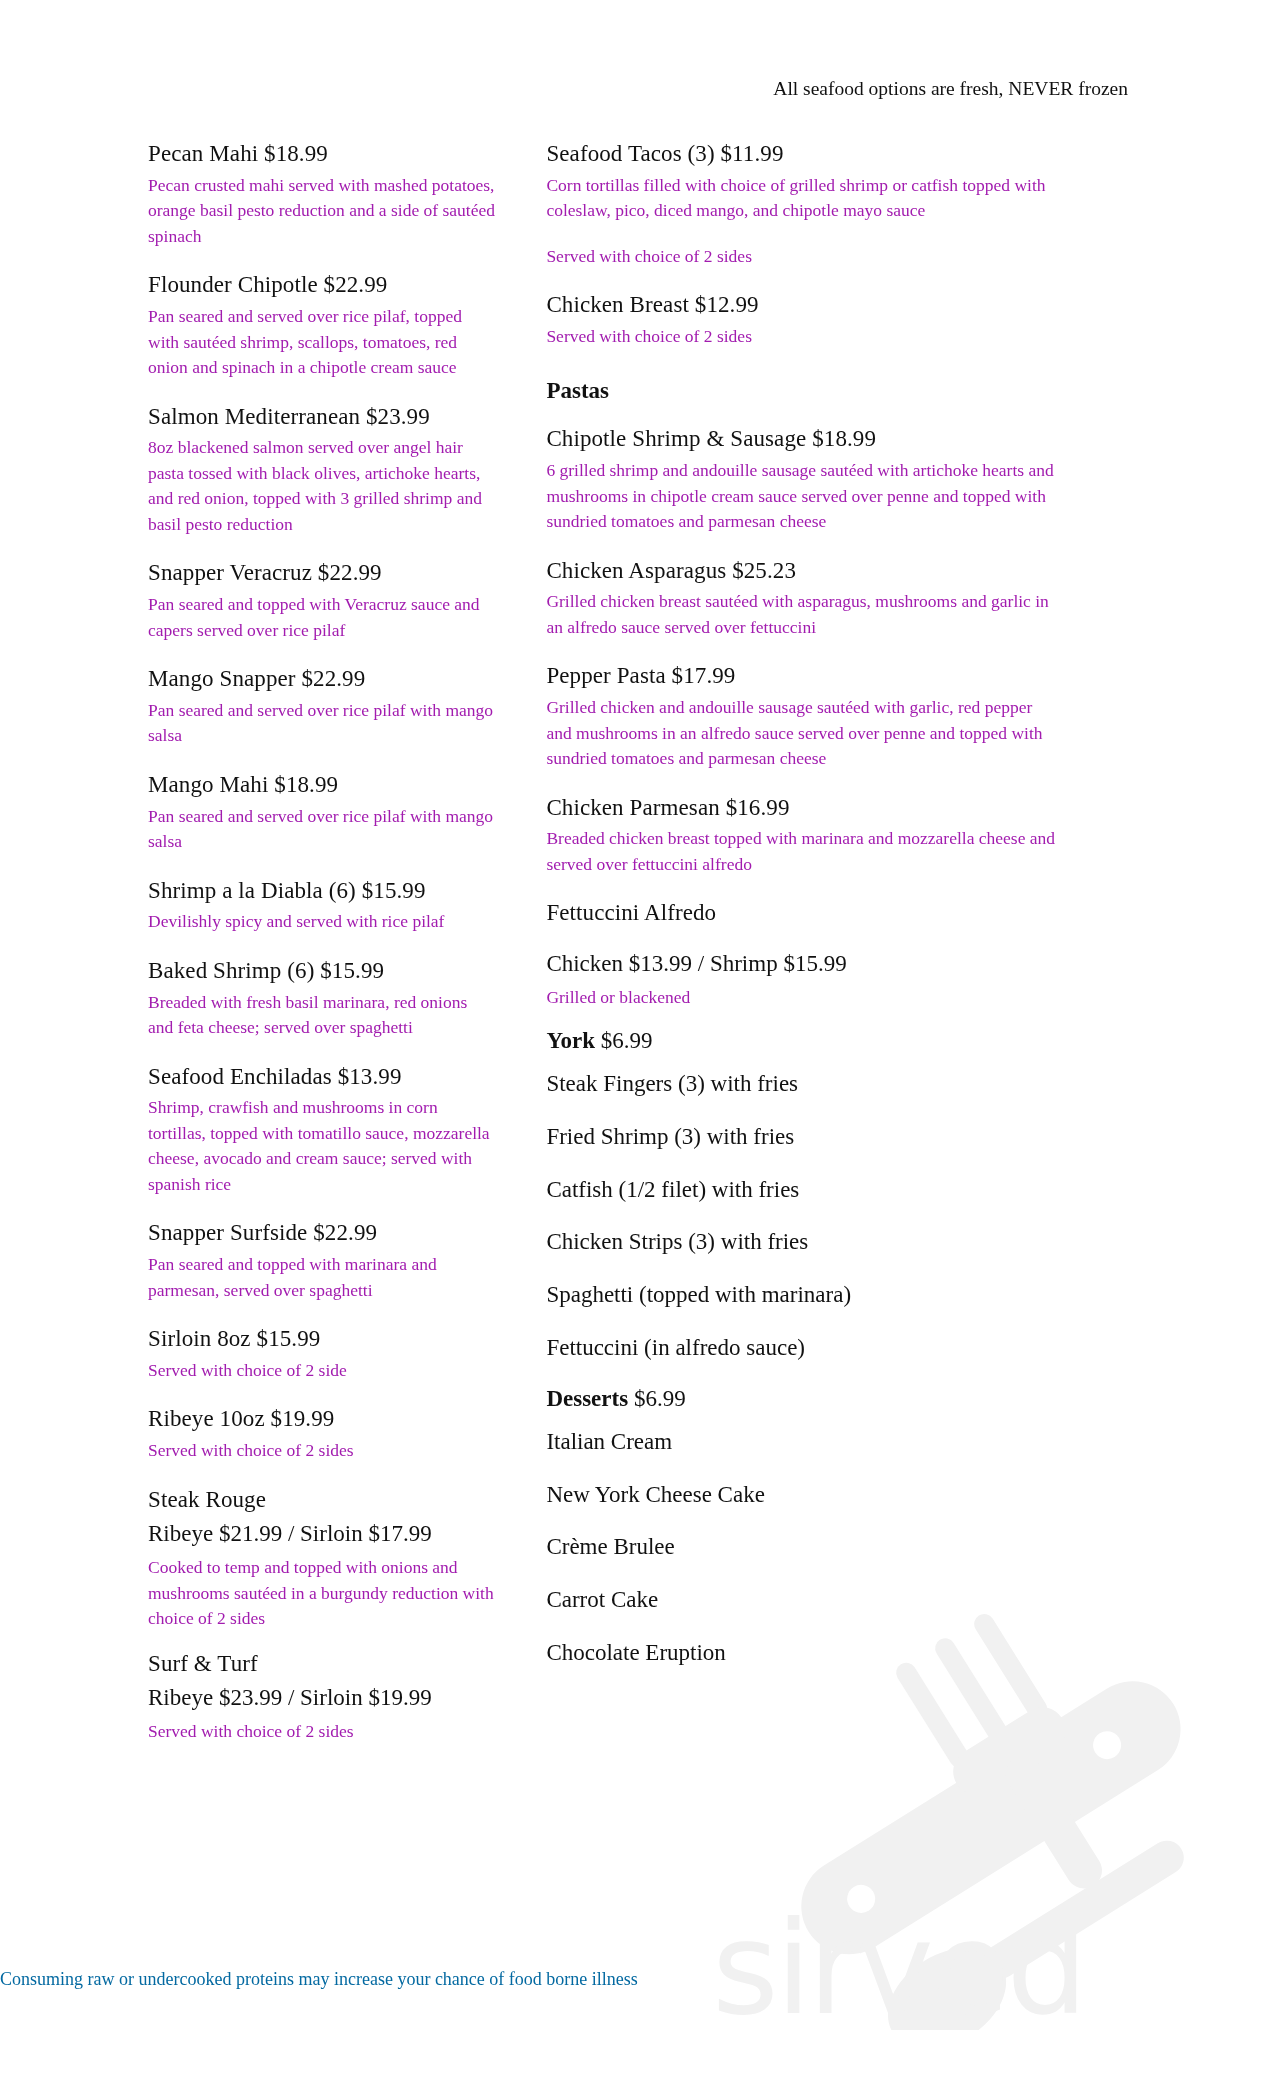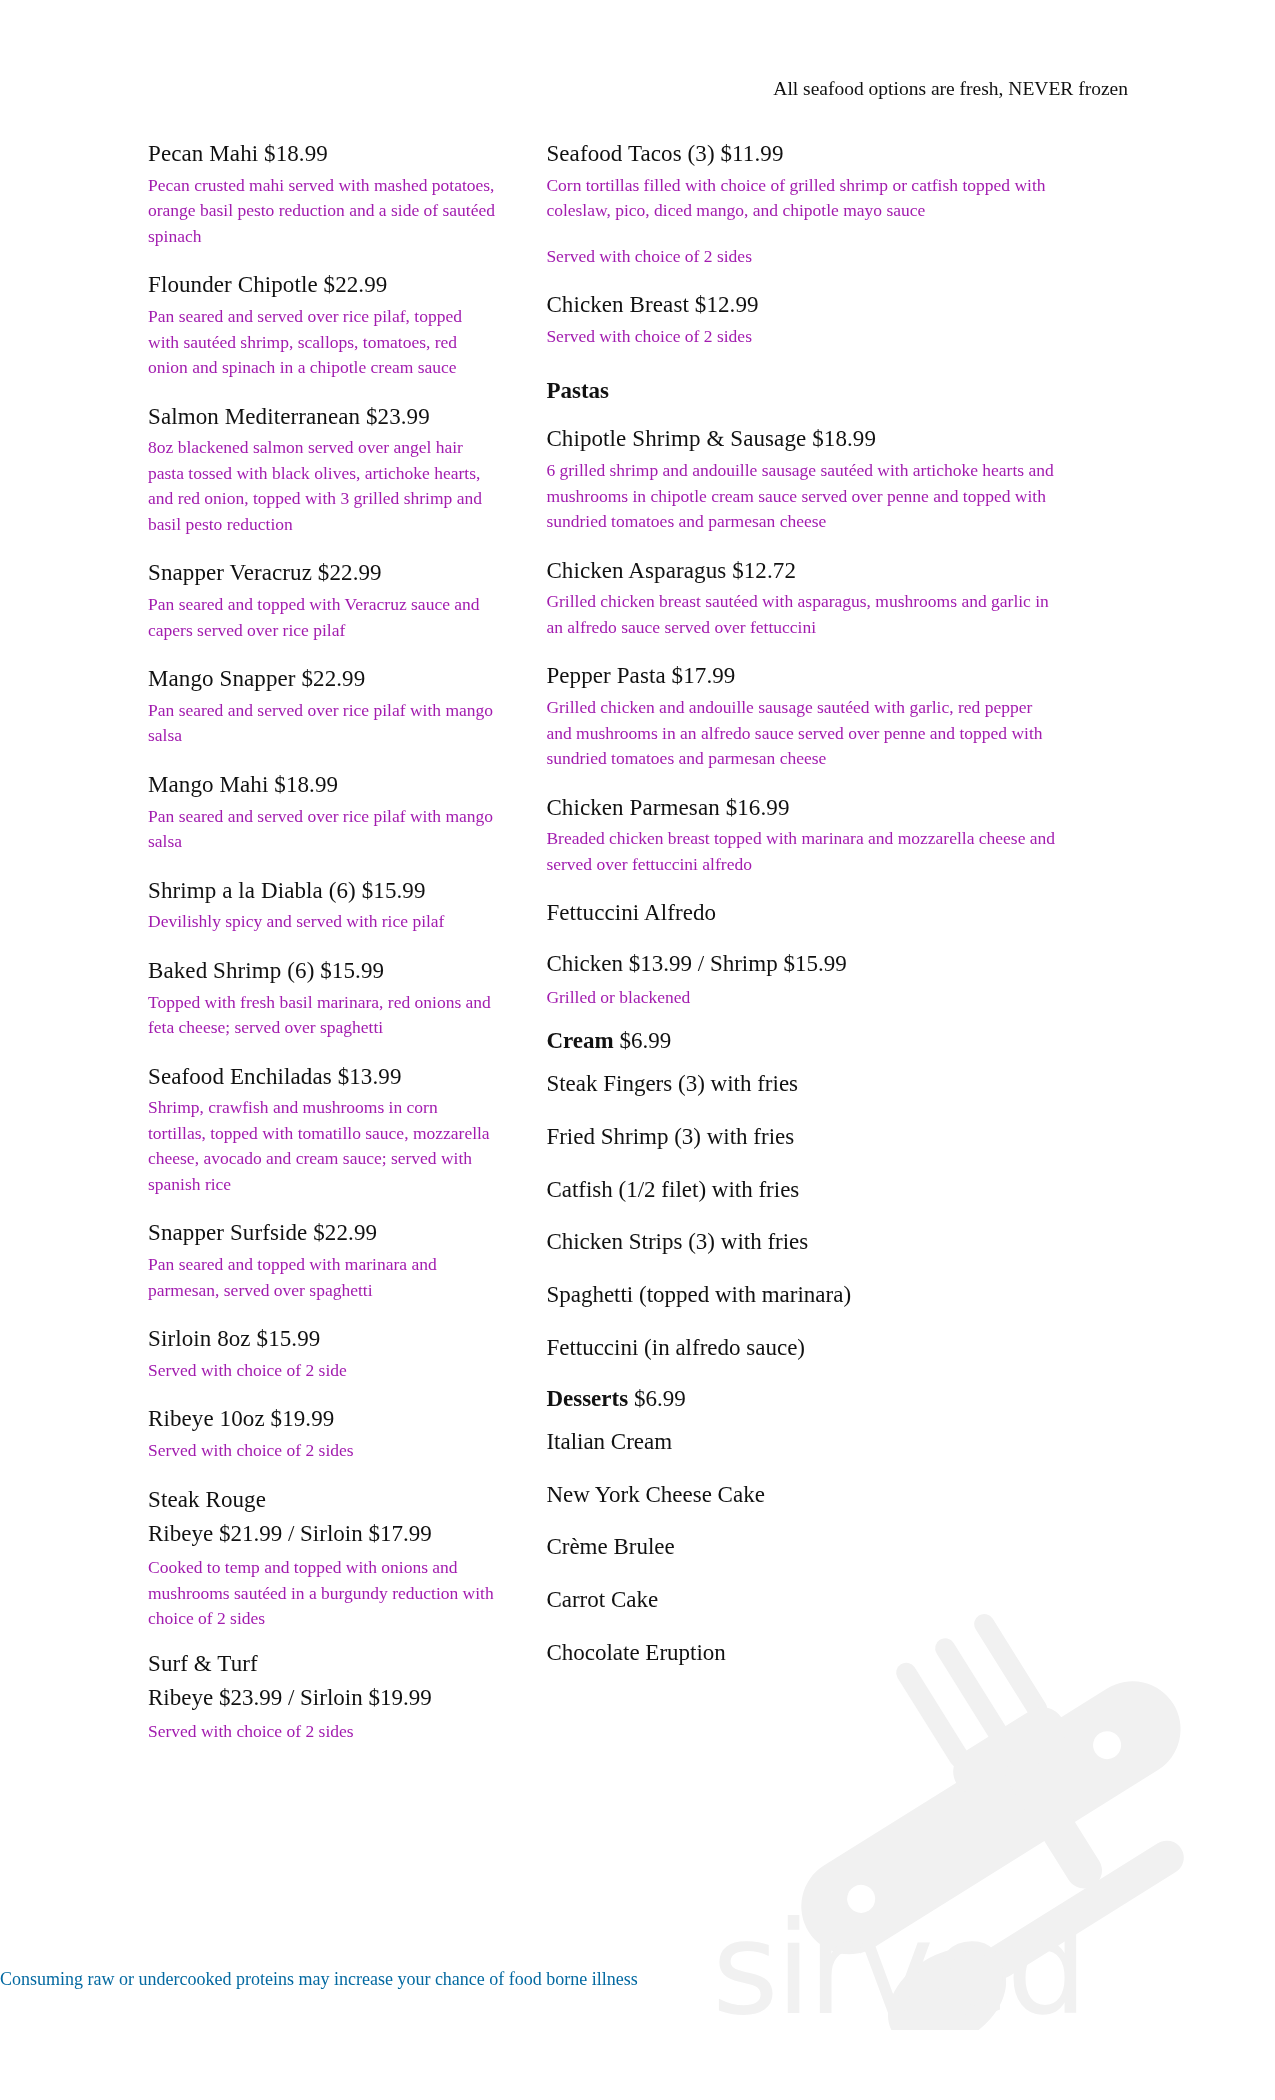--- a/index.html
+++ b/index.html
@@ -228,21 +228,21 @@
         <div class="item-desc">Pan seared and served over rice pilaf with mango salsa</div>
       </div>
 
       <div class="item">
         <div class="item-name">Shrimp a la Diabla (6) $15.99</div>
         <div class="item-desc">Devilishly spicy and served with rice pilaf</div>
       </div>
 
       <div class="item">
         <div class="item-name">Baked Shrimp (6) $15.99</div>
-        <div class="item-desc">Topped with fresh basil marinara, red onions and feta cheese; served over spaghetti</div>
+        <div class="item-desc">Breaded with fresh basil marinara, red onions and feta cheese; served over spaghetti</div>
       </div>
 
       <div class="item">
         <div class="item-name">Seafood Enchiladas $13.99</div>
         <div class="item-desc">Shrimp, crawfish and mushrooms in corn tortillas, topped with tomatillo sauce, mozzarella cheese, avocado and cream sauce; served with spanish rice</div>
       </div>
 
       <div class="item">
         <div class="item-name">Snapper Surfside $22.99</div>
         <div class="item-desc">Pan seared and topped with marinara and parmesan, served over spaghetti</div>
@@ -289,42 +289,42 @@
       </div>
 
       <div class="section-heading">Pastas</div>
 
       <div class="item">
         <div class="item-name">Chipotle Shrimp &amp; Sausage $18.99</div>
         <div class="item-desc">6 grilled shrimp and andouille sausage sautéed with artichoke hearts and mushrooms in chipotle cream sauce served over penne and topped with sundried tomatoes and parmesan cheese</div>
       </div>
 
       <div class="item">
-        <div class="item-name">Chicken Asparagus $12.72</div>
+        <div class="item-name">Chicken Asparagus $25.23</div>
         <div class="item-desc">Grilled chicken breast sautéed with asparagus, mushrooms and garlic in an alfredo sauce served over fettuccini</div>
       </div>
 
       <div class="item">
         <div class="item-name">Pepper Pasta $17.99</div>
         <div class="item-desc">Grilled chicken and andouille sausage sautéed with garlic, red pepper and mushrooms in an alfredo sauce served over penne and topped with sundried tomatoes and parmesan cheese</div>
       </div>
 
       <div class="item">
         <div class="item-name">Chicken Parmesan $16.99</div>
         <div class="item-desc">Breaded chicken breast topped with marinara and mozzarella cheese and served over fettuccini alfredo</div>
       </div>
 
       <div class="item tight">
         <div class="item-name" style="margin-bottom:18px;">Fettuccini Alfredo</div>
         <div class="item-price-line">Chicken $13.99 / Shrimp $15.99</div>
         <div class="item-desc">Grilled or blackened</div>
       </div>
 
       <div class="section-heading-priced">
-        <span class="sh-label">Cream</span>
+        <span class="sh-label">York</span>
         <span class="sh-price">$6.99</span>
       </div>
 
       <div class="plain-row">Steak Fingers (3) with fries</div>
       <div class="plain-row">Fried Shrimp (3) with fries</div>
       <div class="plain-row">Catfish (1/2 filet) with fries</div>
       <div class="plain-row">Chicken Strips (3) with fries</div>
       <div class="plain-row">Spaghetti (topped with marinara)</div>
       <div class="plain-row">Fettuccini (in alfredo sauce)</div>
 

